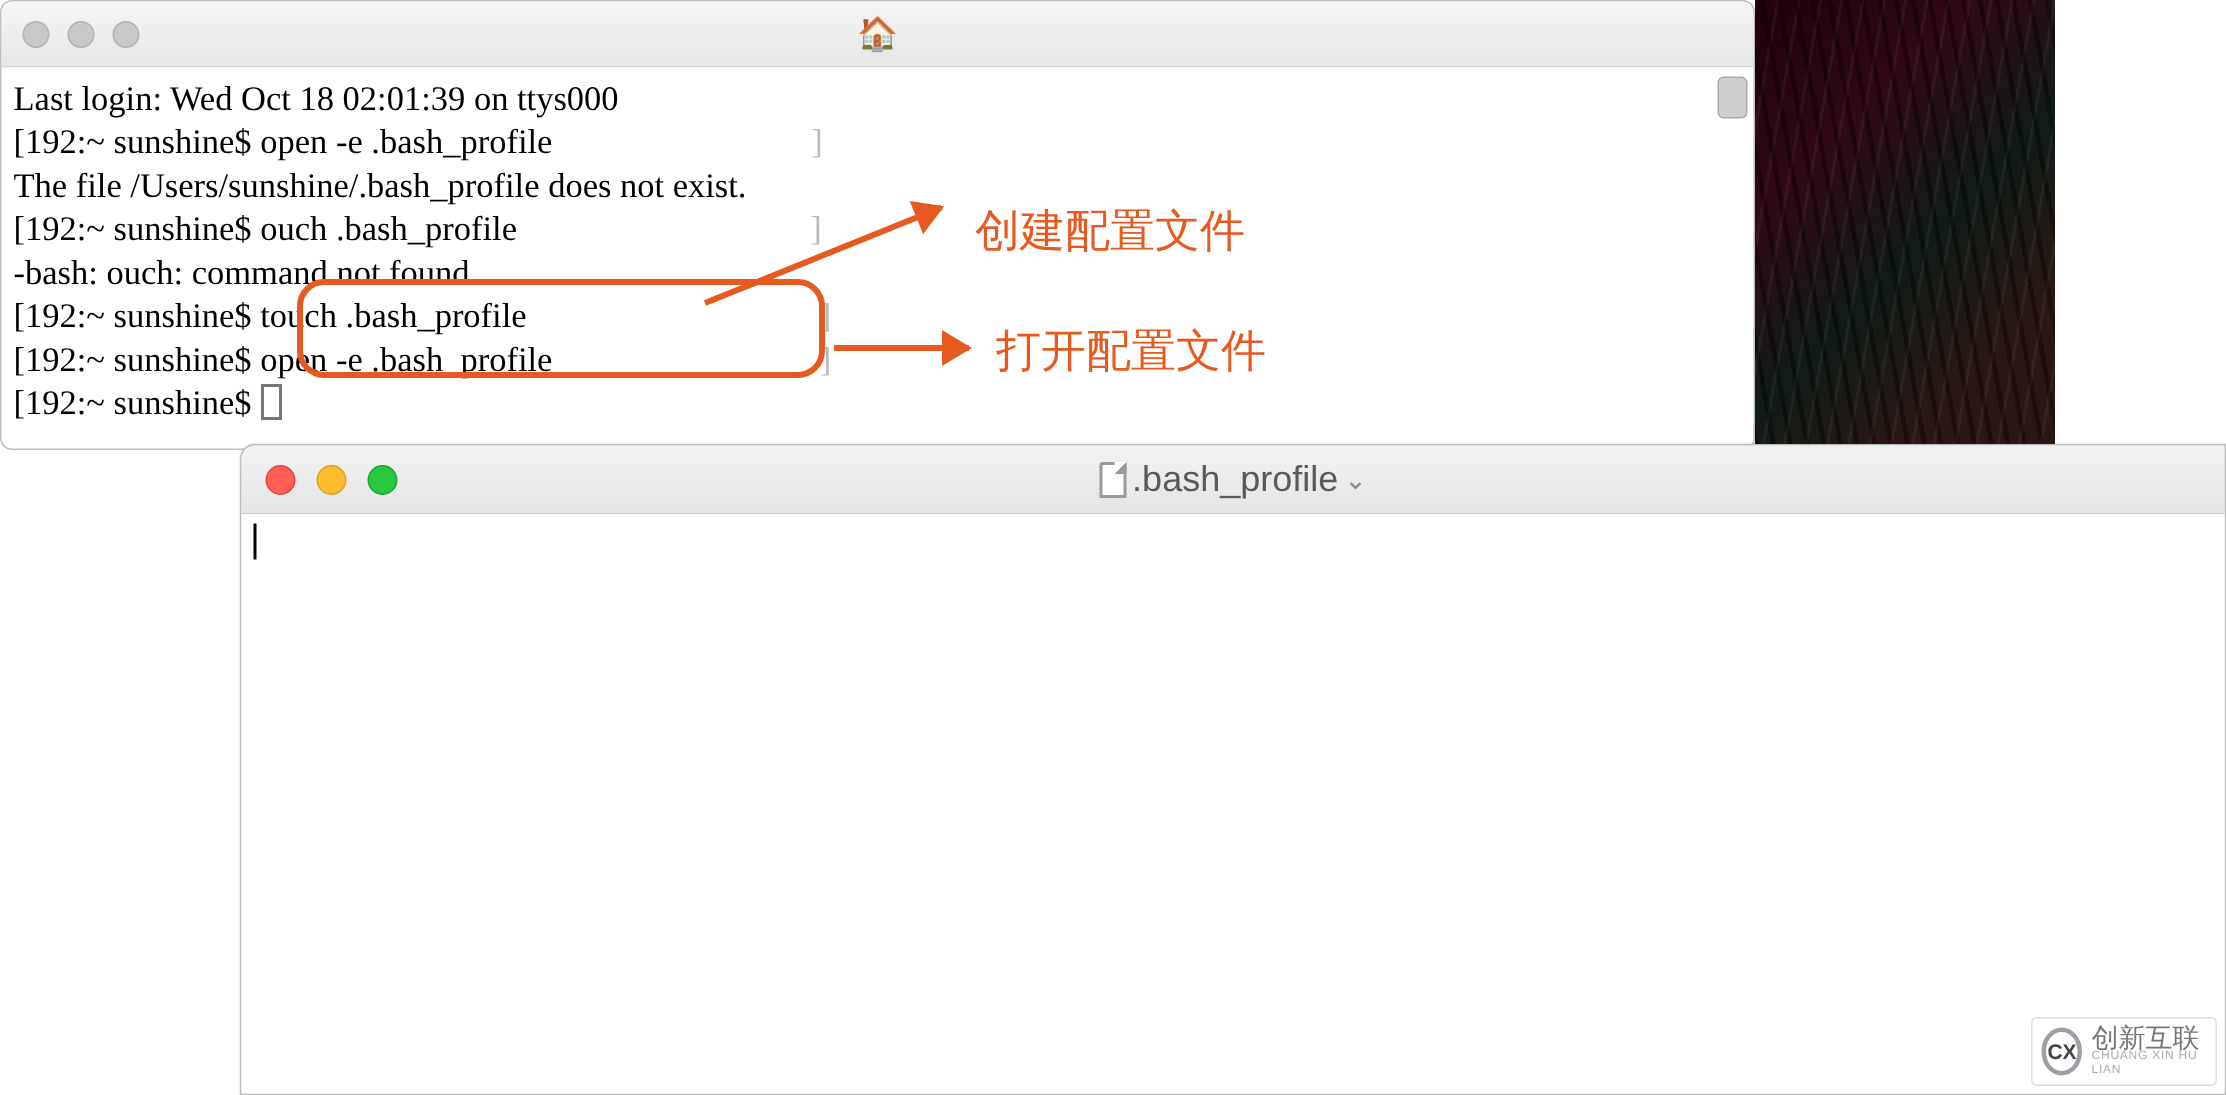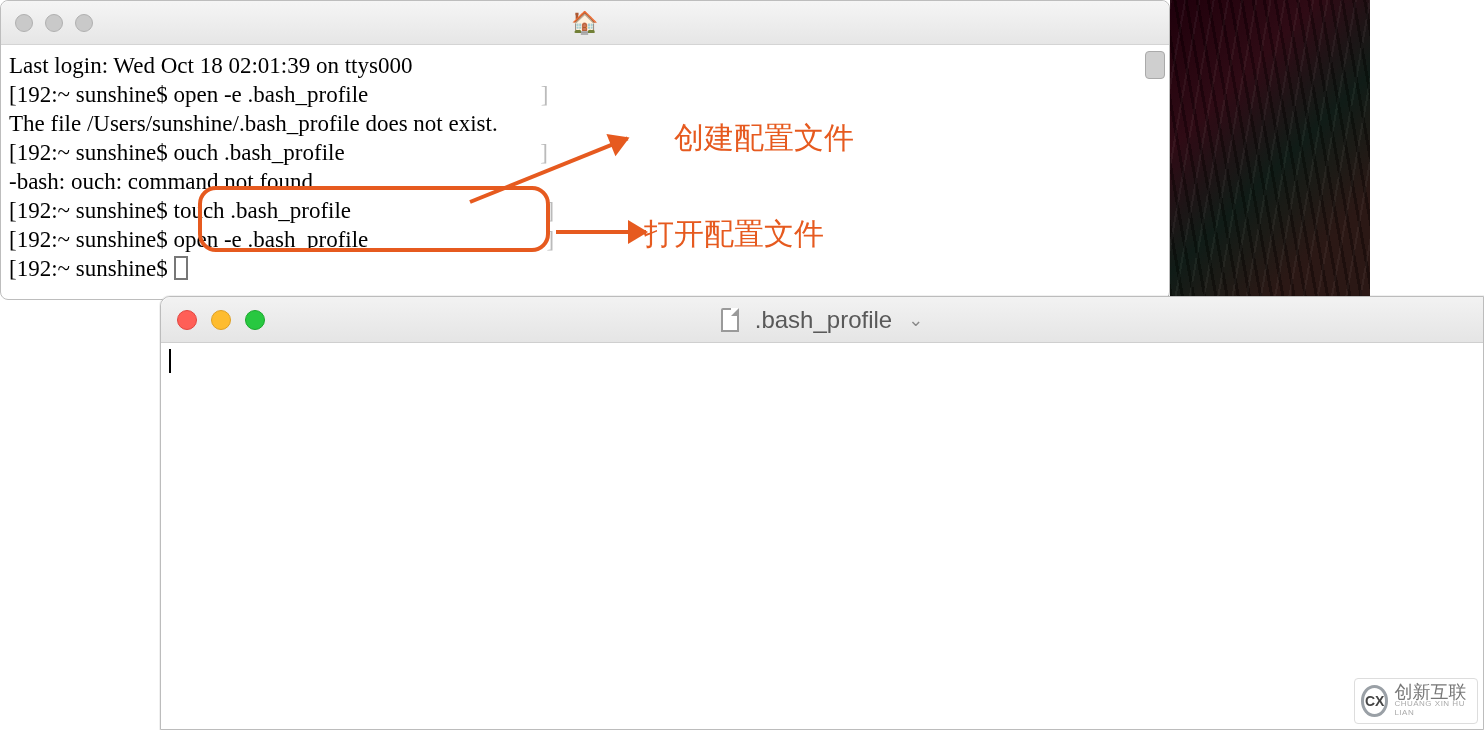--- a/index.html
+++ b/index.html
@@ -140,21 +140,21 @@
   }
   .te-traffic{ display:flex; gap:14px; position:absolute; left:16px; top:50%; transform:translateY(-50%); }
   .tdot{ width:20px;height:20px;border-radius:50%; }
   .tdot.red{ background:#ff5f57; border:1px solid #e14640;}
   .tdot.yel{ background:#febc2e; border:1px solid #dfa023;}
   .tdot.grn{ background:#28c840; border:1px solid #1aa82c;}
   .te-title{
     margin:0 auto;
     color:#595959;
     font-size:24px;
-    display:flex; align-items:center; gap:16px;
+    display:flex; align-items:center; gap:4px;
   }
   .doc-icon{
     width:18px; height:24px;
     border:2px solid #9a9a9a;
     border-radius:2px 2px 0 0;
     position:relative;
     background:#fff;
   }
   .doc-icon::after{
     content:"";
@@ -220,24 +220,24 @@
 <span>-bash: ouch: command not found</span>
 <span>[192:~ sunshine$ touch .bash_profile</span><span class="sb-marker">                                  ]</span>
 <span>[192:~ sunshine$ open -e .bash_profile</span><span class="sb-marker">                               ]</span>
 <span>[192:~ sunshine$ </span><span class="cursor"></span></div>
   </div>
 </div>
 
 <div class="anno-box" style="left:198px; top:186px; width:352px; height:66px;"></div>
 
 <div class="arrow" style="left:470px; top:200px; width:170px; transform:rotate(-22deg);"></div>
-<div class="anno-label" style="left:650px; top:118px;margin-left:24px;">创建配置文件</div>
+<div class="anno-label" style="left:650px; top:134px;">创建配置文件</div>
 
 <div class="arrow" style="left:556px; top:230px; width:90px; transform:rotate(0deg);"></div>
-<div class="anno-label" style="left:644px; top:214px;">打开配置文件</div>
+<div class="anno-label" style="left:664px; top:214px;">打开配置文件</div>
 
 <div class="arrow" style="left:830px; top:332px; width:160px; transform:rotate(15deg);"></div>
 <div class="anno-label" style="left:998px; top:356px;">配置文件窗口</div>
 
 <div class="textedit">
   <div class="te-titlebar">
     <div class="te-traffic">
       <div class="tdot red"></div>
       <div class="tdot yel"></div>
       <div class="tdot grn"></div>

